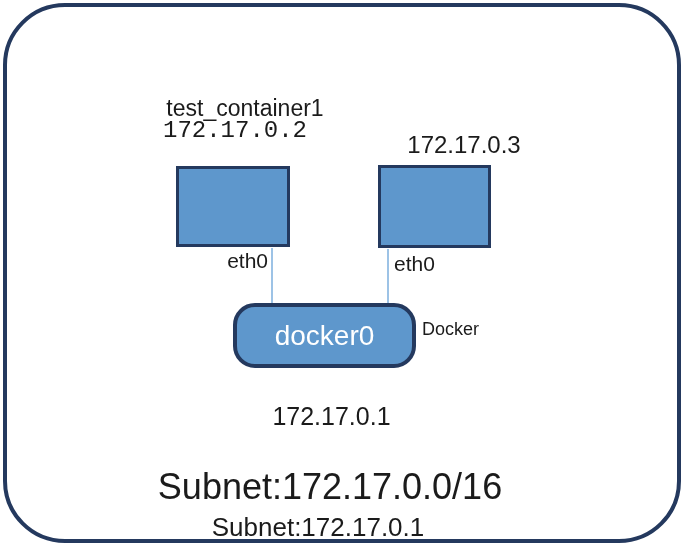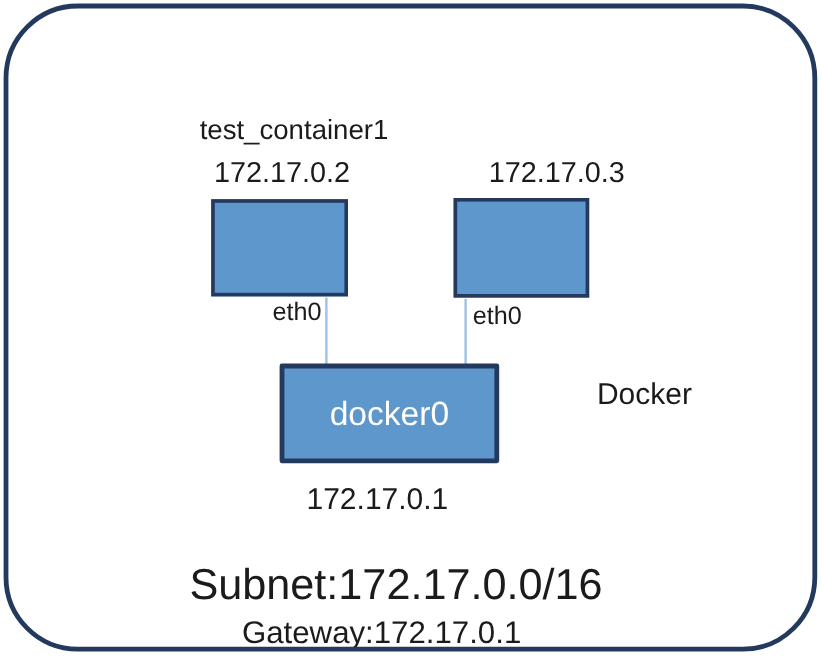--- a/index.html
+++ b/index.html
@@ -26,21 +26,21 @@
     border-radius: 62px;
     box-sizing: border-box;
     z-index: 6;
     pointer-events: none;
   }
 
   .label { white-space: nowrap; }
   .t-center { text-align: center; }
 
   .c1-name { left: 140px; top: 95px;  width: 210px; font-size: 23px; }
-  .c1-ip   { left: 130px; top: 131px; width: 210px; font-size: 24px; }
+  .c1-ip   { left: 130px; top: 117px; width: 210px; font-size: 24px; font-family: Liberation Mono, monospace; }
   .c2-name { left: 345px; top: 95px;  width: 212px; font-size: 23px; }
   .c2-ip   { left: 358px; top: 131px; width: 212px; font-size: 24px; }
 
   .node {
     background: #5e97cc;
     border: 3px solid #24395e;
     box-sizing: border-box;
     z-index: 2;
   }
   .square1 { left: 176px; top: 166px; width: 114px; height: 81px; }
@@ -52,44 +52,44 @@
   .connector {
     width: 2px;
     background: #9dc3e6;
     z-index: 1;
   }
   .line1 { left: 271px; top: 248px; height: 58px; }
   .line2 { left: 387px; top: 249px; height: 57px; }
 
   .bridge-box {
     left: 233px; top: 303px;
-    width: 183px; height: 83px;
+    width: 183px; height: 65px;
     background: #5e97cc;
     border: 4px solid #24395e;
-    border-radius: 2px;
+    border-radius: 22px;
     box-sizing: border-box;
     display: flex;
     align-items: center;
     justify-content: center;
     z-index: 3;
   }
   .bridge-label {
     color: #ffffff;
     font-size: 28px;
   }
 
   .bridge-caption {
-    left: 448px; top: 313px;
+    left: 422px; top: 313px;
     width: 178px;
-    font-size: 25px;
+    font-size: 18px;
     line-height: 32px;
-    text-align: center;
+    text-align: left;
   }
 
-  .bridge-ip { left: 223px; top: 402px; width: 183px; font-size: 25px; }
+  .bridge-ip { left: 240px; top: 402px; width: 183px; font-size: 25px; }
 
   .subnet  { left: 130px; top: 466px; width: 400px; font-size: 36px; }
   .gateway { left: 118px; top: 512px; width: 400px; font-size: 26px; }
 </style>
 </head>
 <body>
 
 <div class="canvas">
 
   <div class="abs label t-center c1-name">test_container1</div>
@@ -110,17 +110,17 @@
     <span class="bridge-label">docker0</span>
   </div>
 
   <div class="abs bridge-caption">
     <div>Docker</div>
   </div>
 
   <div class="abs label t-center bridge-ip">172.17.0.1</div>
 
   <div class="abs label t-center subnet">Subnet:172.17.0.0/16</div>
-  <div class="abs label t-center gateway">Gateway:172.17.0.1</div>
+  <div class="abs label t-center gateway">Subnet:172.17.0.1</div>
 
   <div class="abs outer-border"></div>
 
 </div>
 
 </body></html>

